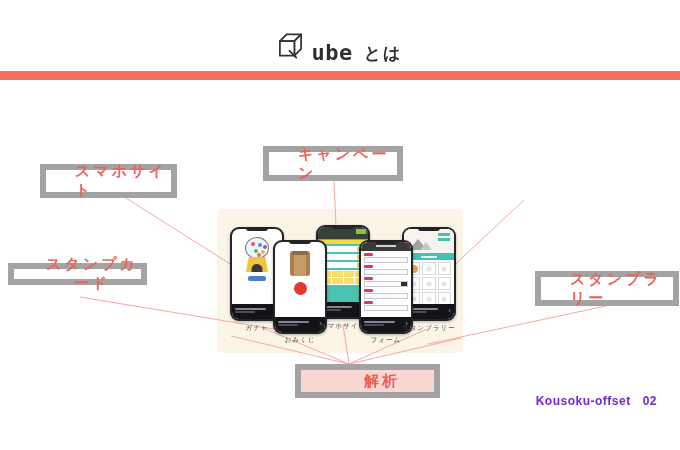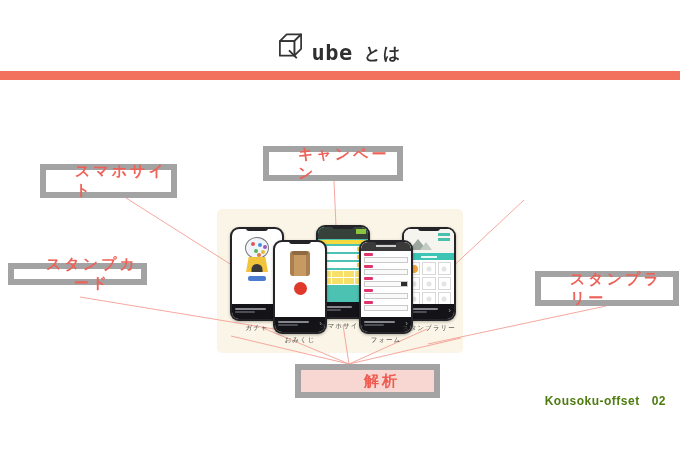--- a/index.html
+++ b/index.html
@@ -84,21 +84,21 @@
   .r-illo .m2{position:absolute;left:16px;bottom:3px;width:12px;height:8px;background:#c2cbc4;clip-path:polygon(50% 0,100% 100%,0 100%);}
   .r-illo .t{position:absolute;right:4px;top:4px;width:12px;height:3px;background:#49bfae;box-shadow:0 5px 0 #49bfae;}
   .r-bar{height:7px;background:#3cc4b5;position:relative;}
   .r-bar:after{content:"";position:absolute;left:50%;top:2.5px;transform:translateX(-50%);width:16px;height:2px;background:#eafaf7;}
   .r-grid{display:grid;grid-template-columns:repeat(3,1fr);gap:2px;padding:2px 3px;}
   .r-grid b{display:block;height:11px;background:#fff;border:0.5px solid #d8d8d8;position:relative;}
   .r-grid b:after{content:"";position:absolute;left:50%;top:50%;transform:translate(-50%,-50%);width:5px;height:5px;border-radius:50%;background:#e4e4e4;}
   .r-grid b.hit:after{width:8px;height:8px;background:#f2a33c;}
 
   
-  .footer{position:absolute;right:14px;top:394px;font-size:12px;font-weight:bold;color:#4d7c0f;letter-spacing:0.5px;z-index:4;padding-left:47px;}
+  .footer{position:absolute;right:23px;top:394px;font-size:12px;font-weight:bold;color:#6d28d9;letter-spacing:0.5px;z-index:4;padding-left:47px;}
   .footer .page{margin-left:12px;}
 </style>
 </head>
 <body>
 
 <div class="slide">
 
   <div class="logo-wrap">
     <span class="logo-cube">
       <svg width="27" height="28" viewBox="0 0 28 28">

